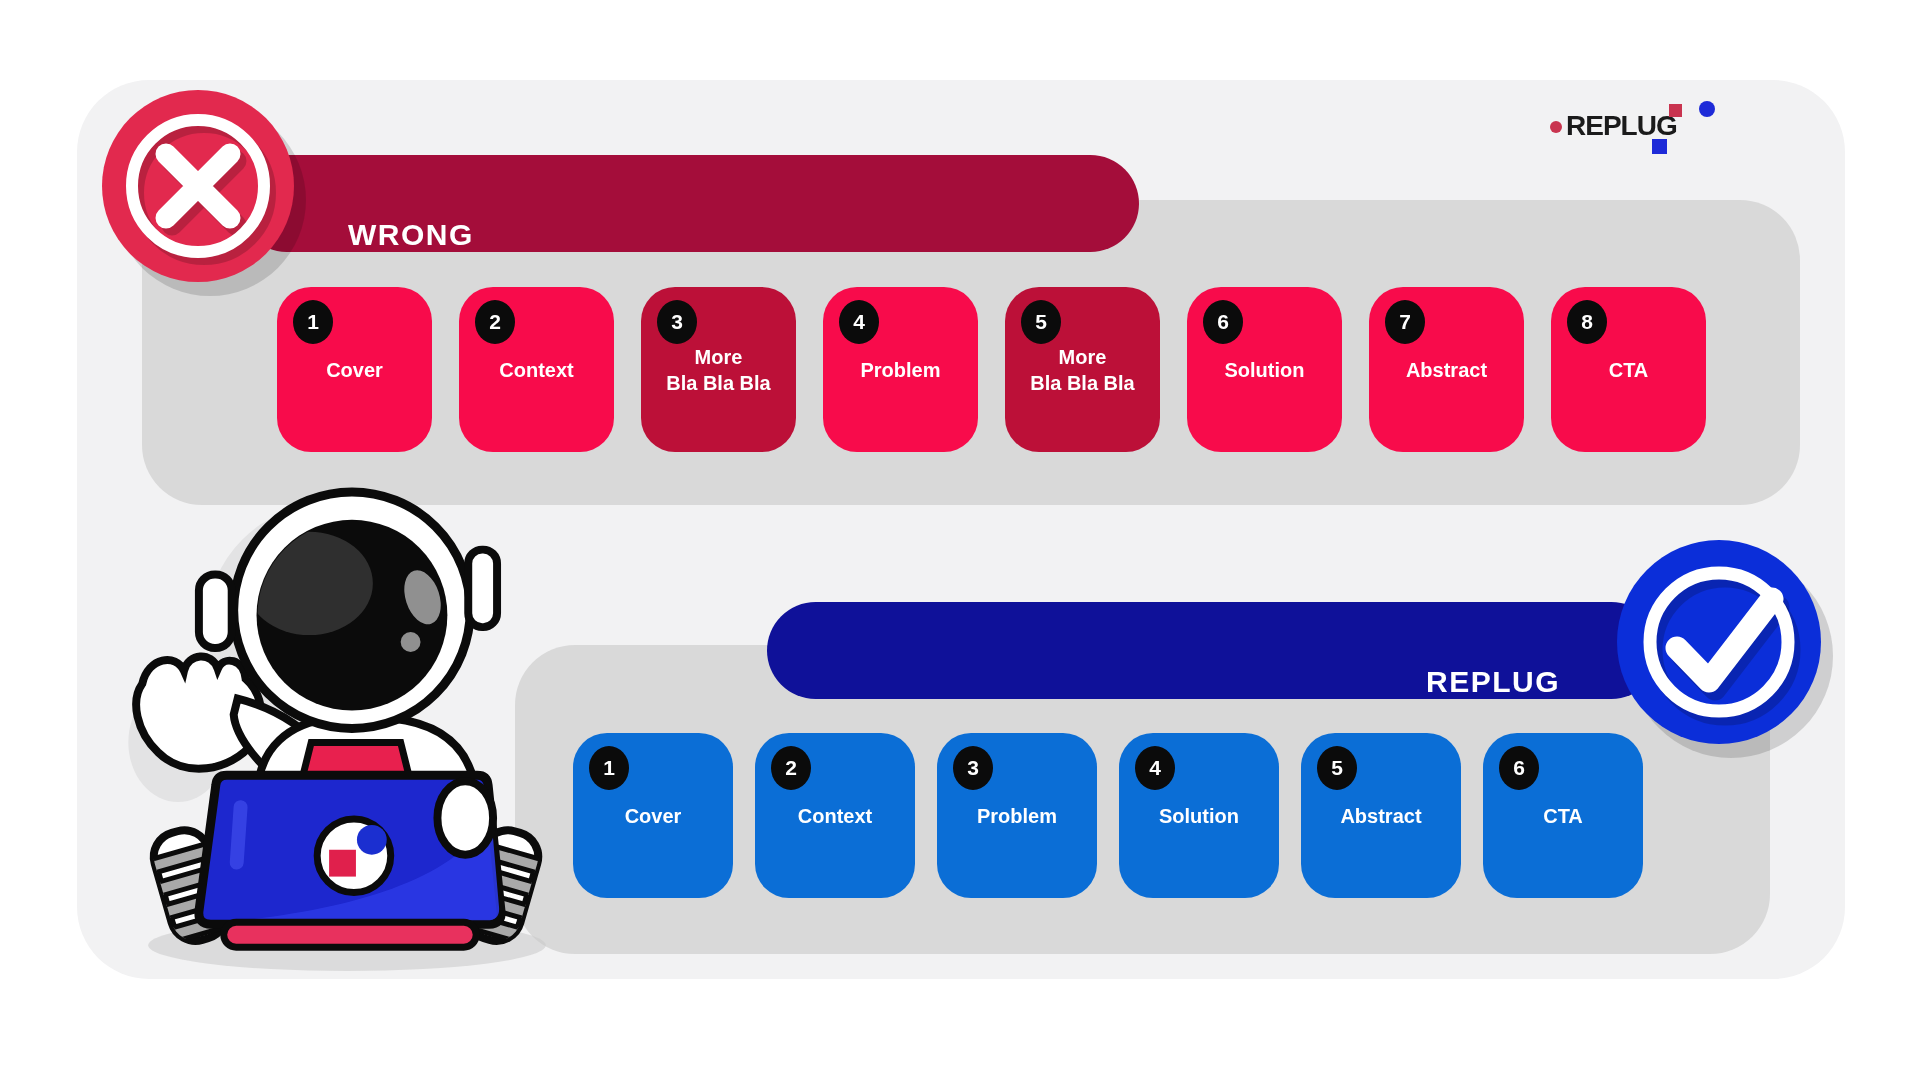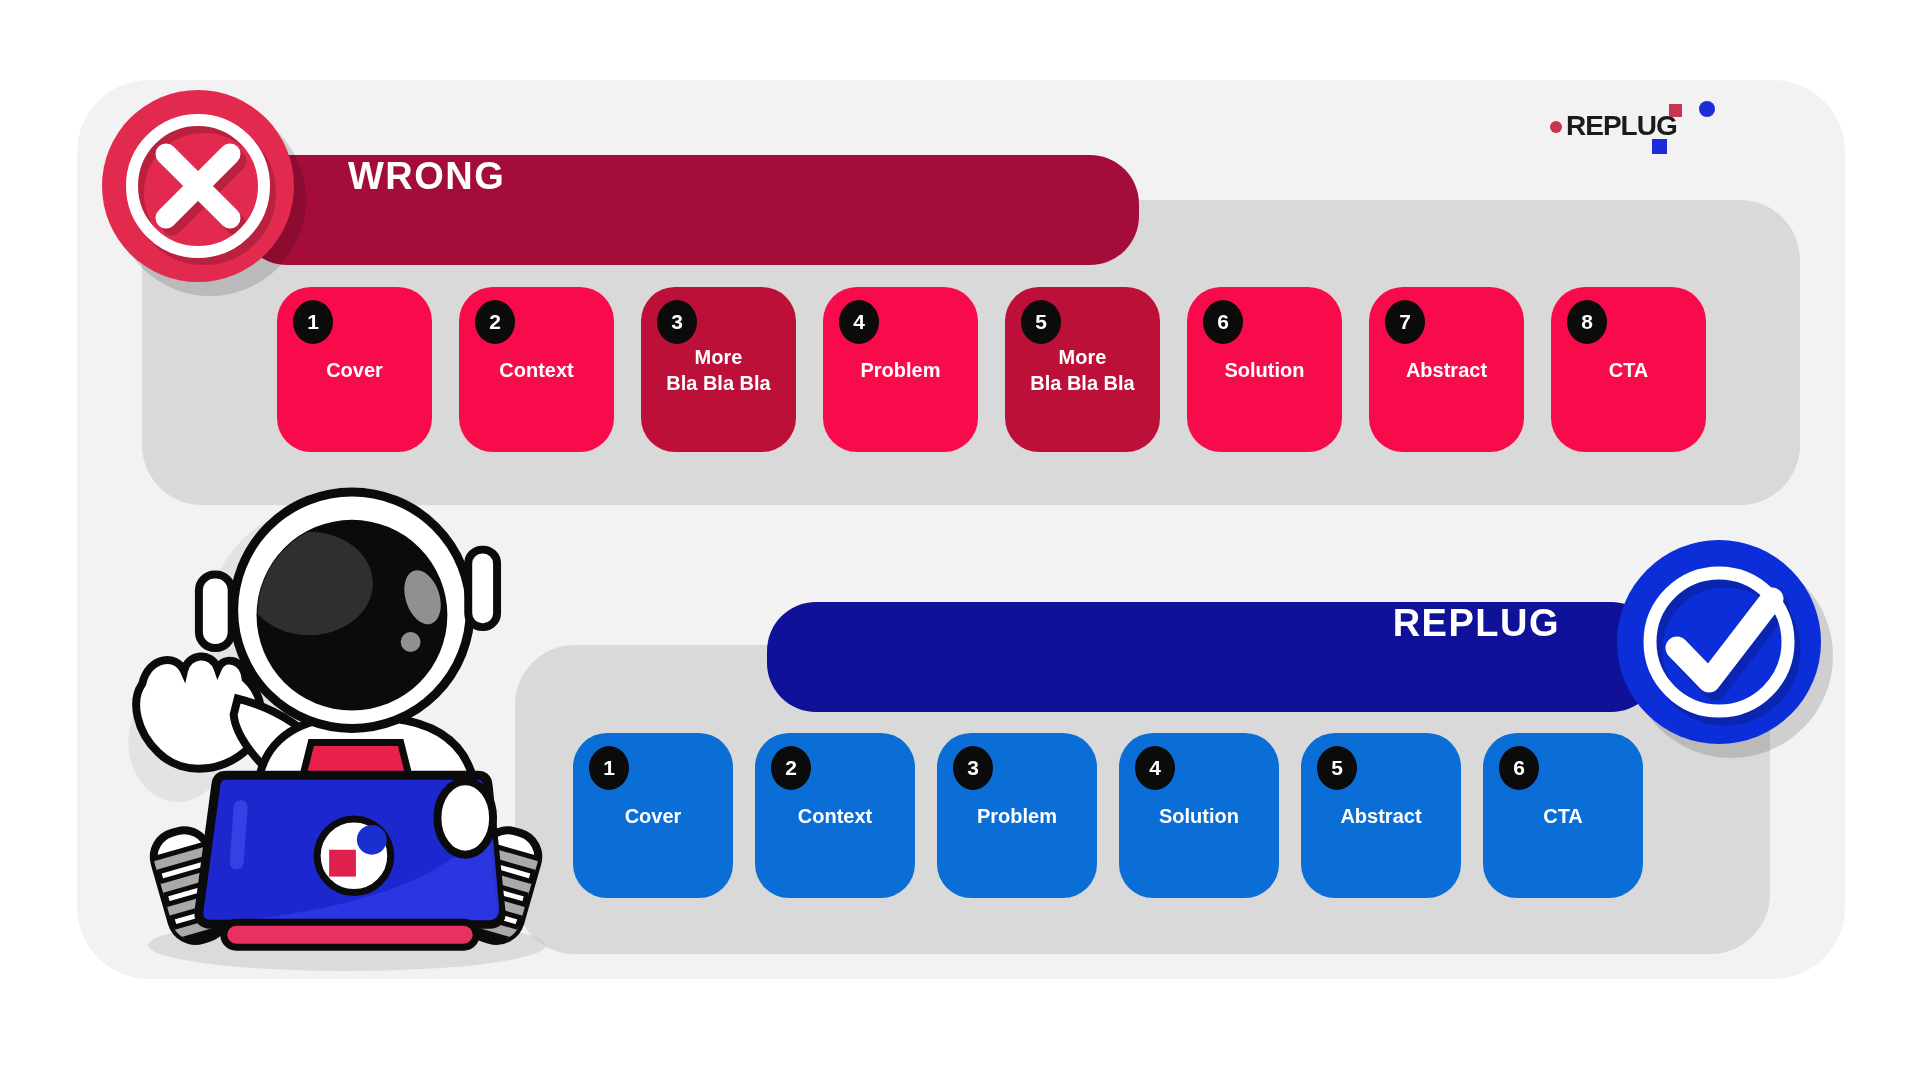--- a/index.html
+++ b/index.html
@@ -28,22 +28,22 @@
   .big-card{
     position:absolute;left:77px;top:80px;width:1768px;height:899px;
     background:var(--canvas);border-radius:72px;
   }
 
   .tray{position:absolute;background:var(--tray);border-radius:60px;}
   .tray-wrong{left:142px;top:200px;width:1658px;height:305px;}
   .tray-correct{left:515px;top:645px;width:1255px;height:309px;}
 
   .banner{
-    position:absolute;height:110px;border-radius:49px;display:flex;align-items:flex-start;
-    color:#fff;font-size:38px;font-weight:700;letter-spacing:1.5px;
+    position:absolute;height:97px;border-radius:49px;display:flex;align-items:flex-end;
+    color:#fff;font-size:30px;font-weight:700;letter-spacing:1.5px;
   }
   .banner-wrong{left:238px;top:155px;width:901px;background:var(--wrong-banner);padding-left:110px;box-sizing:border-box;}
   .banner-correct{left:767px;top:602px;width:893px;background:var(--correct-banner);justify-content:flex-end;padding-right:100px;box-sizing:border-box;}
 
   .round-badge{position:absolute;border-radius:50%;filter:drop-shadow(12px 14px 0 rgba(0,0,0,0.14));}
   .badge-x{left:102px;top:90px;width:192px;height:192px;background:var(--wrong-badge);}
   .badge-check{left:1617px;top:540px;width:204px;height:204px;background:var(--correct-badge);}
   .round-badge svg{position:absolute;left:0;top:0;width:100%;height:100%;}
 
   .cards-row{position:absolute;display:flex;}

